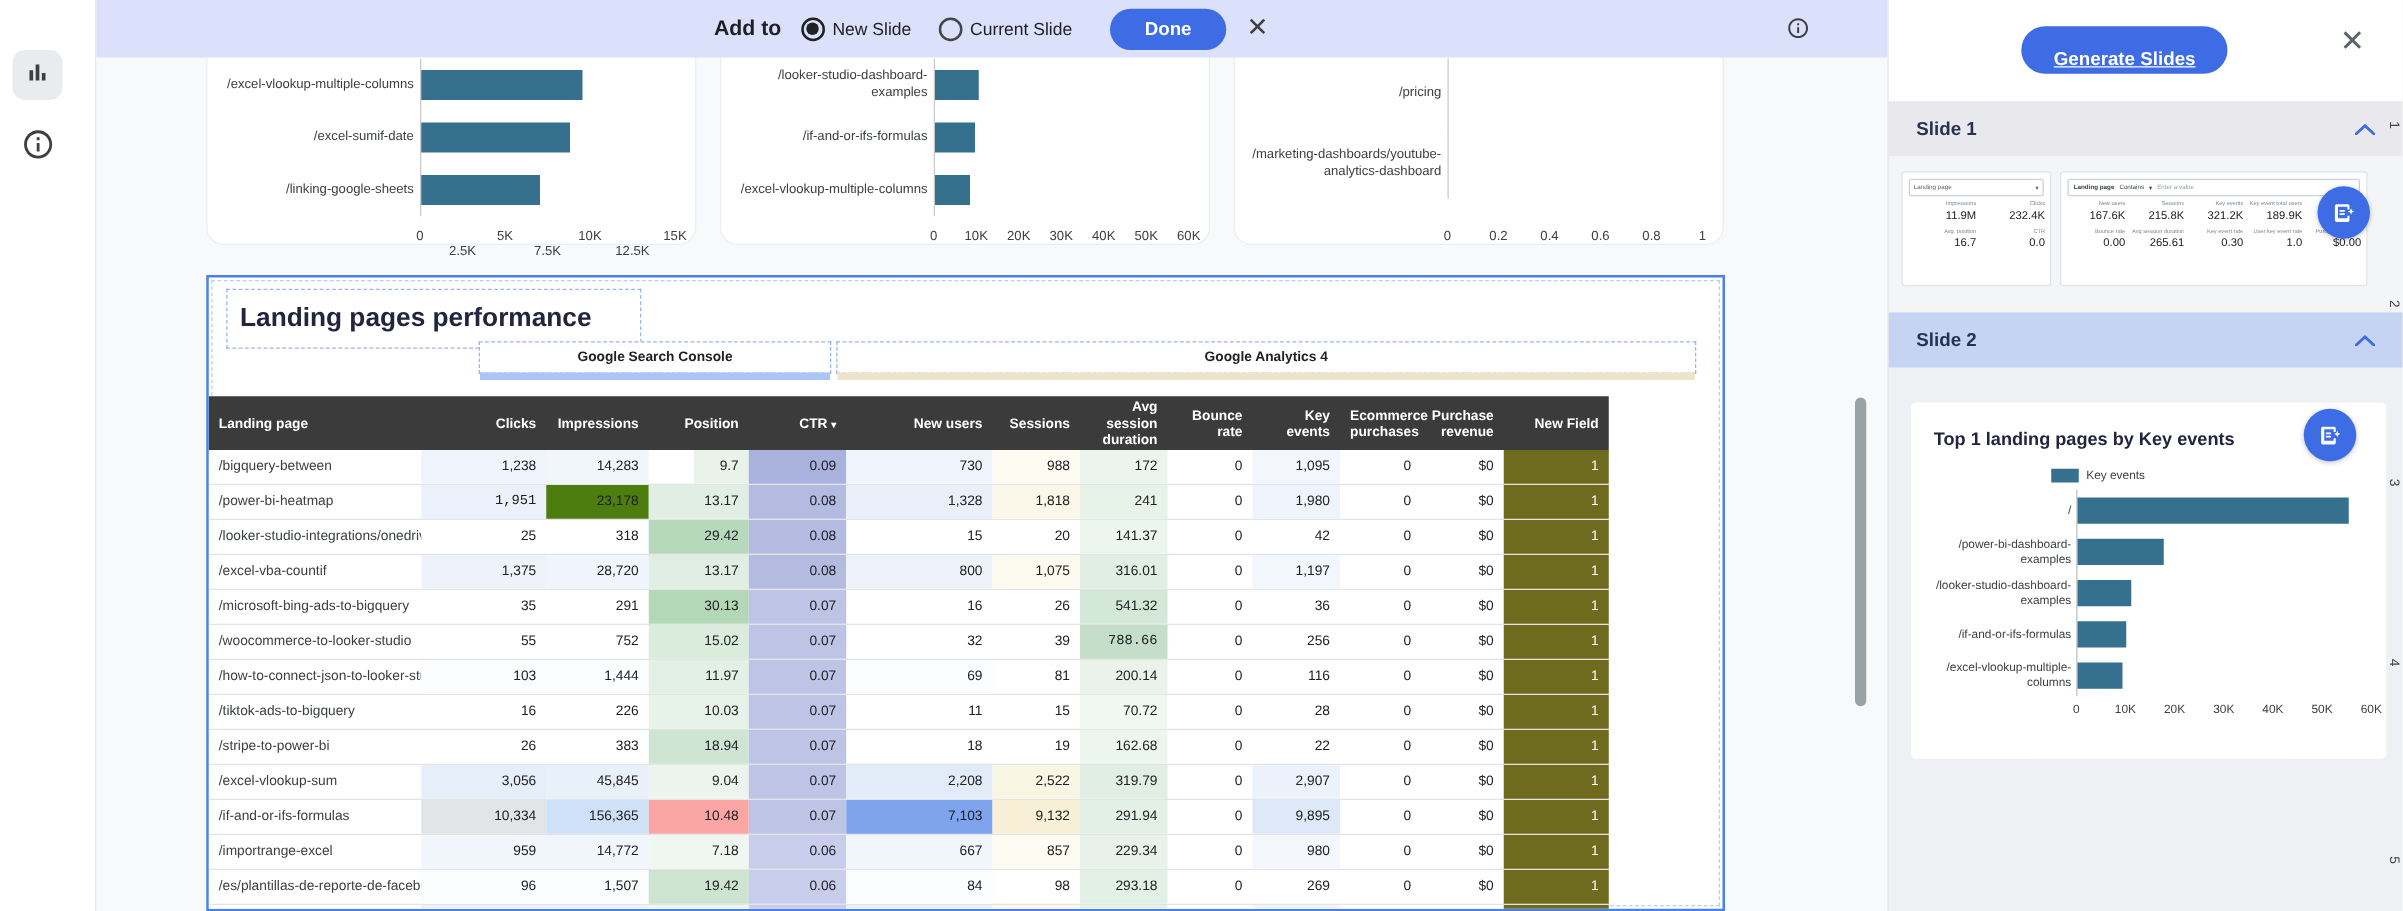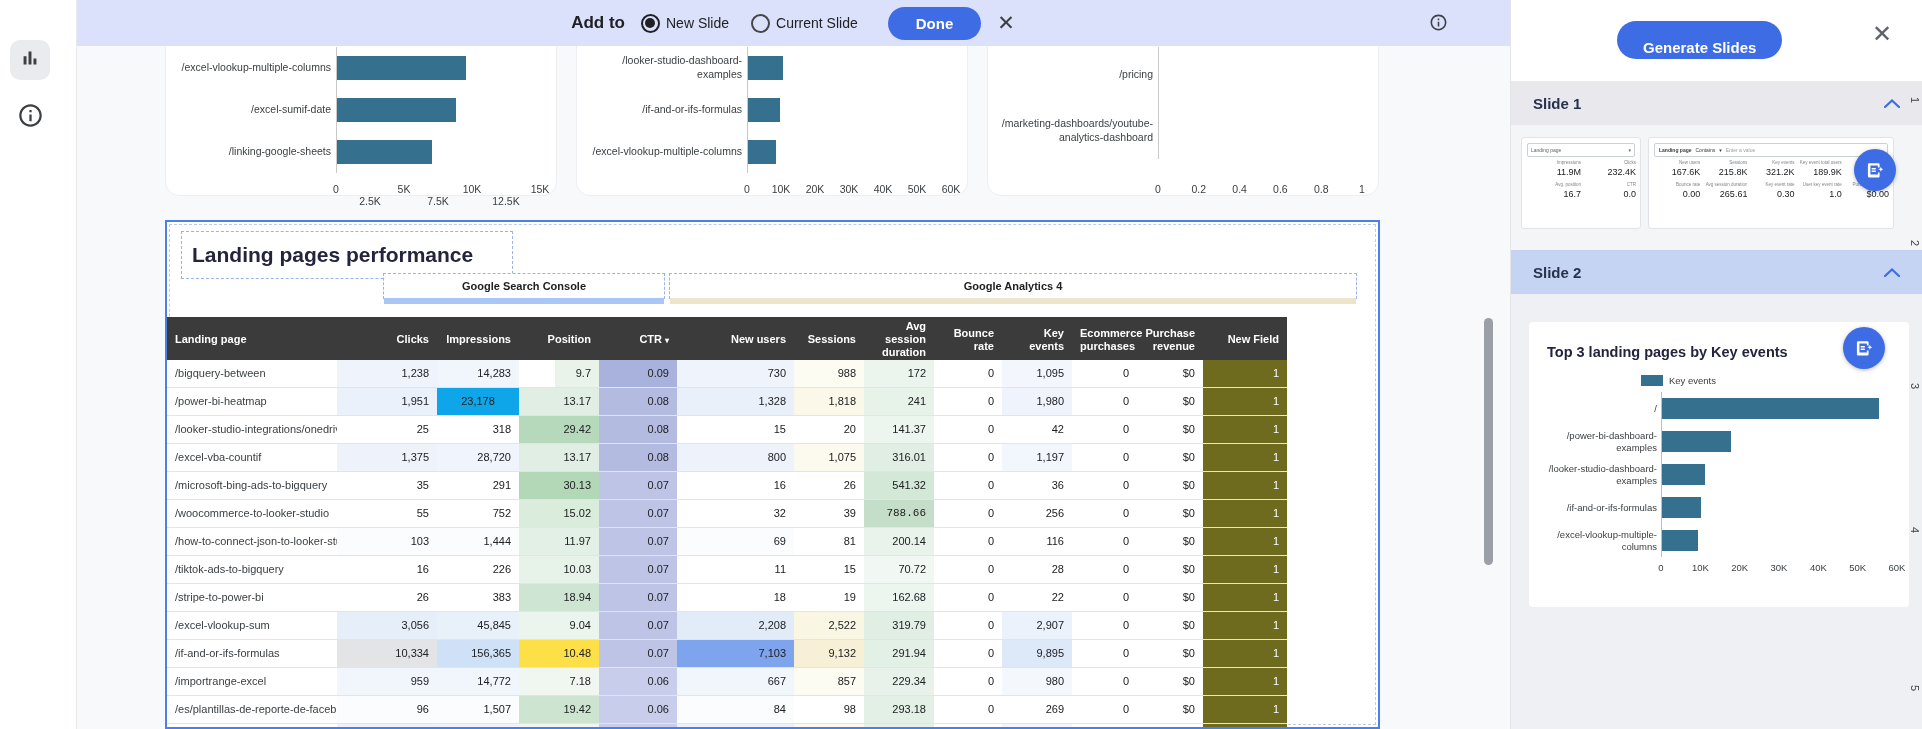--- a/index.html
+++ b/index.html
@@ -73,21 +73,21 @@
   .td.first{text-align:left;color:#3c4043;}
   .td.nf{background:#6e6a1e;color:#fff;}
   .vscroll{position:absolute;left:1408px;top:318px;width:9px;height:247px;background:#9aa0a6;
     border-radius:5px;cursor:pointer;}
 
   
   .rpanel{position:absolute;left:1510px;top:0;width:412px;height:729px;background:#eef0f3;
     border-left:1px solid #e3e5e8;z-index:35;box-sizing:border-box;}
   .rp-top{position:absolute;top:0;left:0;right:0;height:81px;background:#fff;}
   .gen-btn{position:absolute;left:106px;top:21px;height:38px;padding:18px 26px;border-radius:19px;
-    background:#3d6ce5;color:#fff;font-size:15px;font-weight:bold;border:none;cursor:pointer;font-family:inherit;}
+    background:#3d6ce5;color:#fff;font-size:15px;font-weight:bold;border:none;cursor:pointer;font-family:inherit;text-decoration:underline;}
   .rp-close{position:absolute;right:30px;top:22px;font-size:24px;color:#5f6368;cursor:pointer;line-height:24px;}
   .slide-hdr{position:absolute;left:0;right:0;height:44px;display:flex;align-items:center;
     justify-content:space-between;padding:0 22px;box-sizing:border-box;font-size:15px;
     font-weight:bold;color:#28324e;}
   .s1hdr{top:81px;background:#e9e9ed;}
   .s2hdr{top:250px;background:#c6d4f3;}
   .chev{cursor:pointer;display:flex;align-items:center;}
 
   .s1-prev{position:absolute;top:125px;left:0;right:0;height:125px;background:#f4f5f7;}
   .mini-dash-card{position:absolute;background:#fff;border:1px solid #e0e3e7;border-radius:3px;box-sizing:border-box;}
@@ -293,22 +293,22 @@
             <div class="td" style="background: rgb(253, 252, 243);">988</div>
             <div class="td" style="background: rgb(235, 244, 237);">172</div>
             <div class="td">0</div>
             <div class="td" style="background: rgb(243, 247, 253);">1,095</div>
             <div class="td">0</div>
             <div class="td">$0</div>
             <div class="td nf">1</div>
           </div>
           <div class="trow tgrid">
             <div class="td first">/power-bi-heatmap</div>
-            <div class="td" style="background: rgb(235, 241, 250);">1,951</div>
-            <div class="td" style="background: #0ea5e9; text-align: center;">23,178</div>
+            <div class="td" style="background: rgb(235, 241, 250); font-family: Liberation Mono, monospace;">1,951</div>
+            <div class="td" style="background: #4d7c0f;">23,178</div>
             <div class="td" style="background: rgb(224, 238, 227);">13.17</div>
             <div class="td" style="background: rgb(179, 187, 225);">0.08</div>
             <div class="td" style="background: rgb(233, 240, 250);">1,328</div>
             <div class="td" style="background: rgb(251, 248, 233);">1,818</div>
             <div class="td" style="background: rgb(231, 242, 233);">241</div>
             <div class="td">0</div>
             <div class="td" style="background: rgb(239, 244, 252);">1,980</div>
             <div class="td">0</div>
             <div class="td">$0</div>
             <div class="td nf">1</div>
@@ -430,21 +430,21 @@
             <div class="td">0</div>
             <div class="td" style="background: rgb(236, 242, 251);">2,907</div>
             <div class="td">0</div>
             <div class="td">$0</div>
             <div class="td nf">1</div>
           </div>
           <div class="trow tgrid">
             <div class="td first">/if-and-or-ifs-formulas</div>
             <div class="td" style="background: rgb(227, 228, 230);">10,334</div>
             <div class="td" style="background: rgb(207, 225, 246);">156,365</div>
-            <div class="td" style="background: #fde047;">10.48</div>
+            <div class="td" style="background: #fca5a5;">10.48</div>
             <div class="td" style="background: rgb(189, 196, 230);">0.07</div>
             <div class="td" style="background: rgb(127, 164, 238);">7,103</div>
             <div class="td" style="background: rgb(247, 240, 214);">9,132</div>
             <div class="td" style="background: rgb(227, 240, 230);">291.94</div>
             <div class="td">0</div>
             <div class="td" style="background: rgb(221, 233, 248);">9,895</div>
             <div class="td">0</div>
             <div class="td">$0</div>
             <div class="td nf">1</div>
           </div>
@@ -601,21 +601,21 @@
     <div class="slide-hdr s2hdr">
       <span>Slide 2</span>
       <span class="chev">
         <svg width="16" height="9" viewBox="0 0 16 9">
             <path d="M1 8l7-6.5L15 8" stroke="#3d6ce5" stroke-width="2.2" fill="none" stroke-linecap="round"></path>
           </svg>
       </span>
     </div>
 
     <div class="s2-card">
-      <div class="s2-title">Top 3 landing pages by Key events</div>
+      <div class="s2-title">Top 1 landing pages by Key events</div>
       <div class="circ-btn circ2">
         <svg viewBox="0 0 24 24" width="20" height="20">
             <path fill="#fff" d="M5 4h11a1.5 1.5 0 0 1 1.5 1.5V9h-2V6.5h-9v11h9V15h2v4.5A1.5 1.5 0 0 1 16 21H5a1.5 1.5 0 0 1-1.5-1.5v-14A1.5 1.5 0 0 1 5 4z"></path>
             <path fill="#fff" d="M8 9.5h5v1.8H8zm0 3.2h5v1.8H8z"></path>
             <path fill="#fff" d="M19 8l.9 2.1L22 11l-2.1.9L19 14l-.9-2.1L16 11l2.1-.9z"></path>
           </svg>
       </div>
       <div class="s2-legend">
         <span class="s2-swatch"></span>
         <span>Key events</span>

